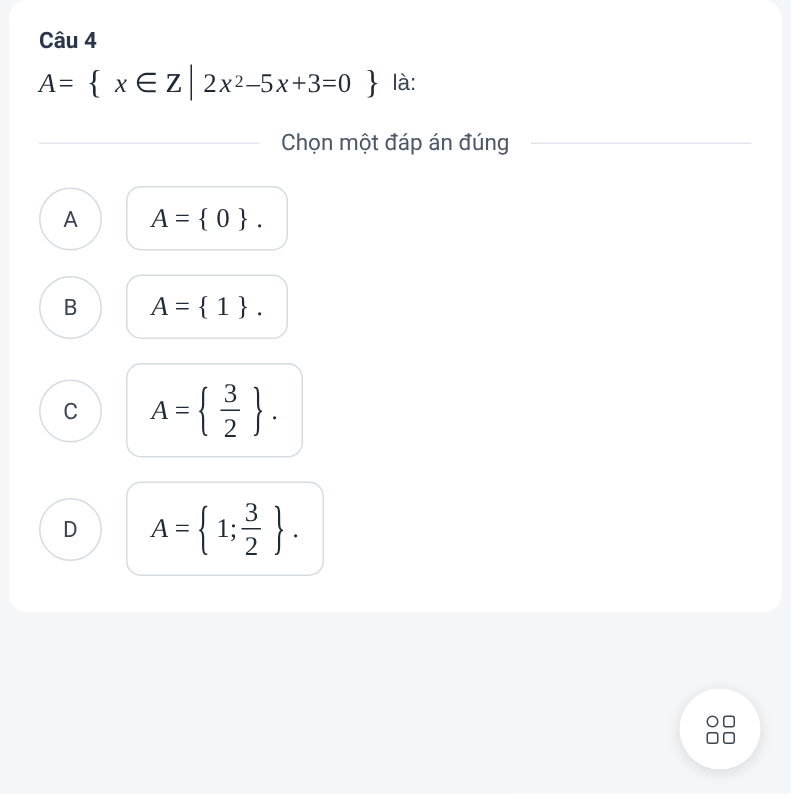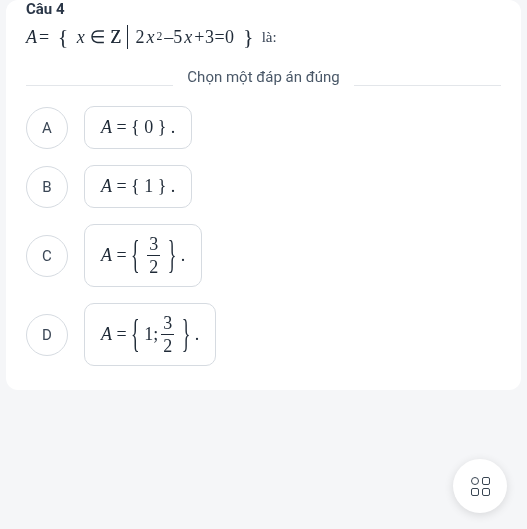--- a/index.html
+++ b/index.html
@@ -7,21 +7,21 @@
     font-family: -apple-system, BlinkMacSystemFont, "Segoe UI", Roboto, Arial, sans-serif;
     background: #f5f6f8;
     width: 527px;
     height: 529px;
     overflow: hidden;
     position: relative;
   }
   .card {
     background: #fff;
     border-radius: 12px;
-    padding: 0 20px 24px 20px;
+    padding: 18px 20px 24px 20px;
     margin: 0 6px;
     color: #2b3748;
   }
   .q-title {
     font-weight: 700;
     font-size: 15px;
     color: #2b3748;
     margin-bottom: 6px;
   }
   .q-prompt {
@@ -45,24 +45,24 @@
   .ds::after { content: attr(data-ch); margin-left: -0.55em; opacity:0.9;}
   .sup { font-size: 0.65em; vertical-align: super; line-height:0; }
   .cond-bar {
     display: inline-block;
     width: 1px;
     height: 1.3em;
     background: #1f2a37;
     vertical-align: middle;
     margin: 0 5px;
   }
-  .trail { font-size: 15px; color:#384455; margin-left:6px; font-family: Liberation Serif, serif;}
+  .trail { font-size: 15px; color:#384455; margin-left:6px; font-family: Liberation Sans, sans-serif;}
   .divider-row {
     display: flex;
-    align-items: flex-end;
+    align-items: center;
     margin-bottom: 20px;
   }
   .divider-row .line {
     flex: 1;
     height: 1px;
     background: #e3e6ea;
   }
   .divider-row .lbl {
     padding: 0 14px;
     color: #4a5868;

